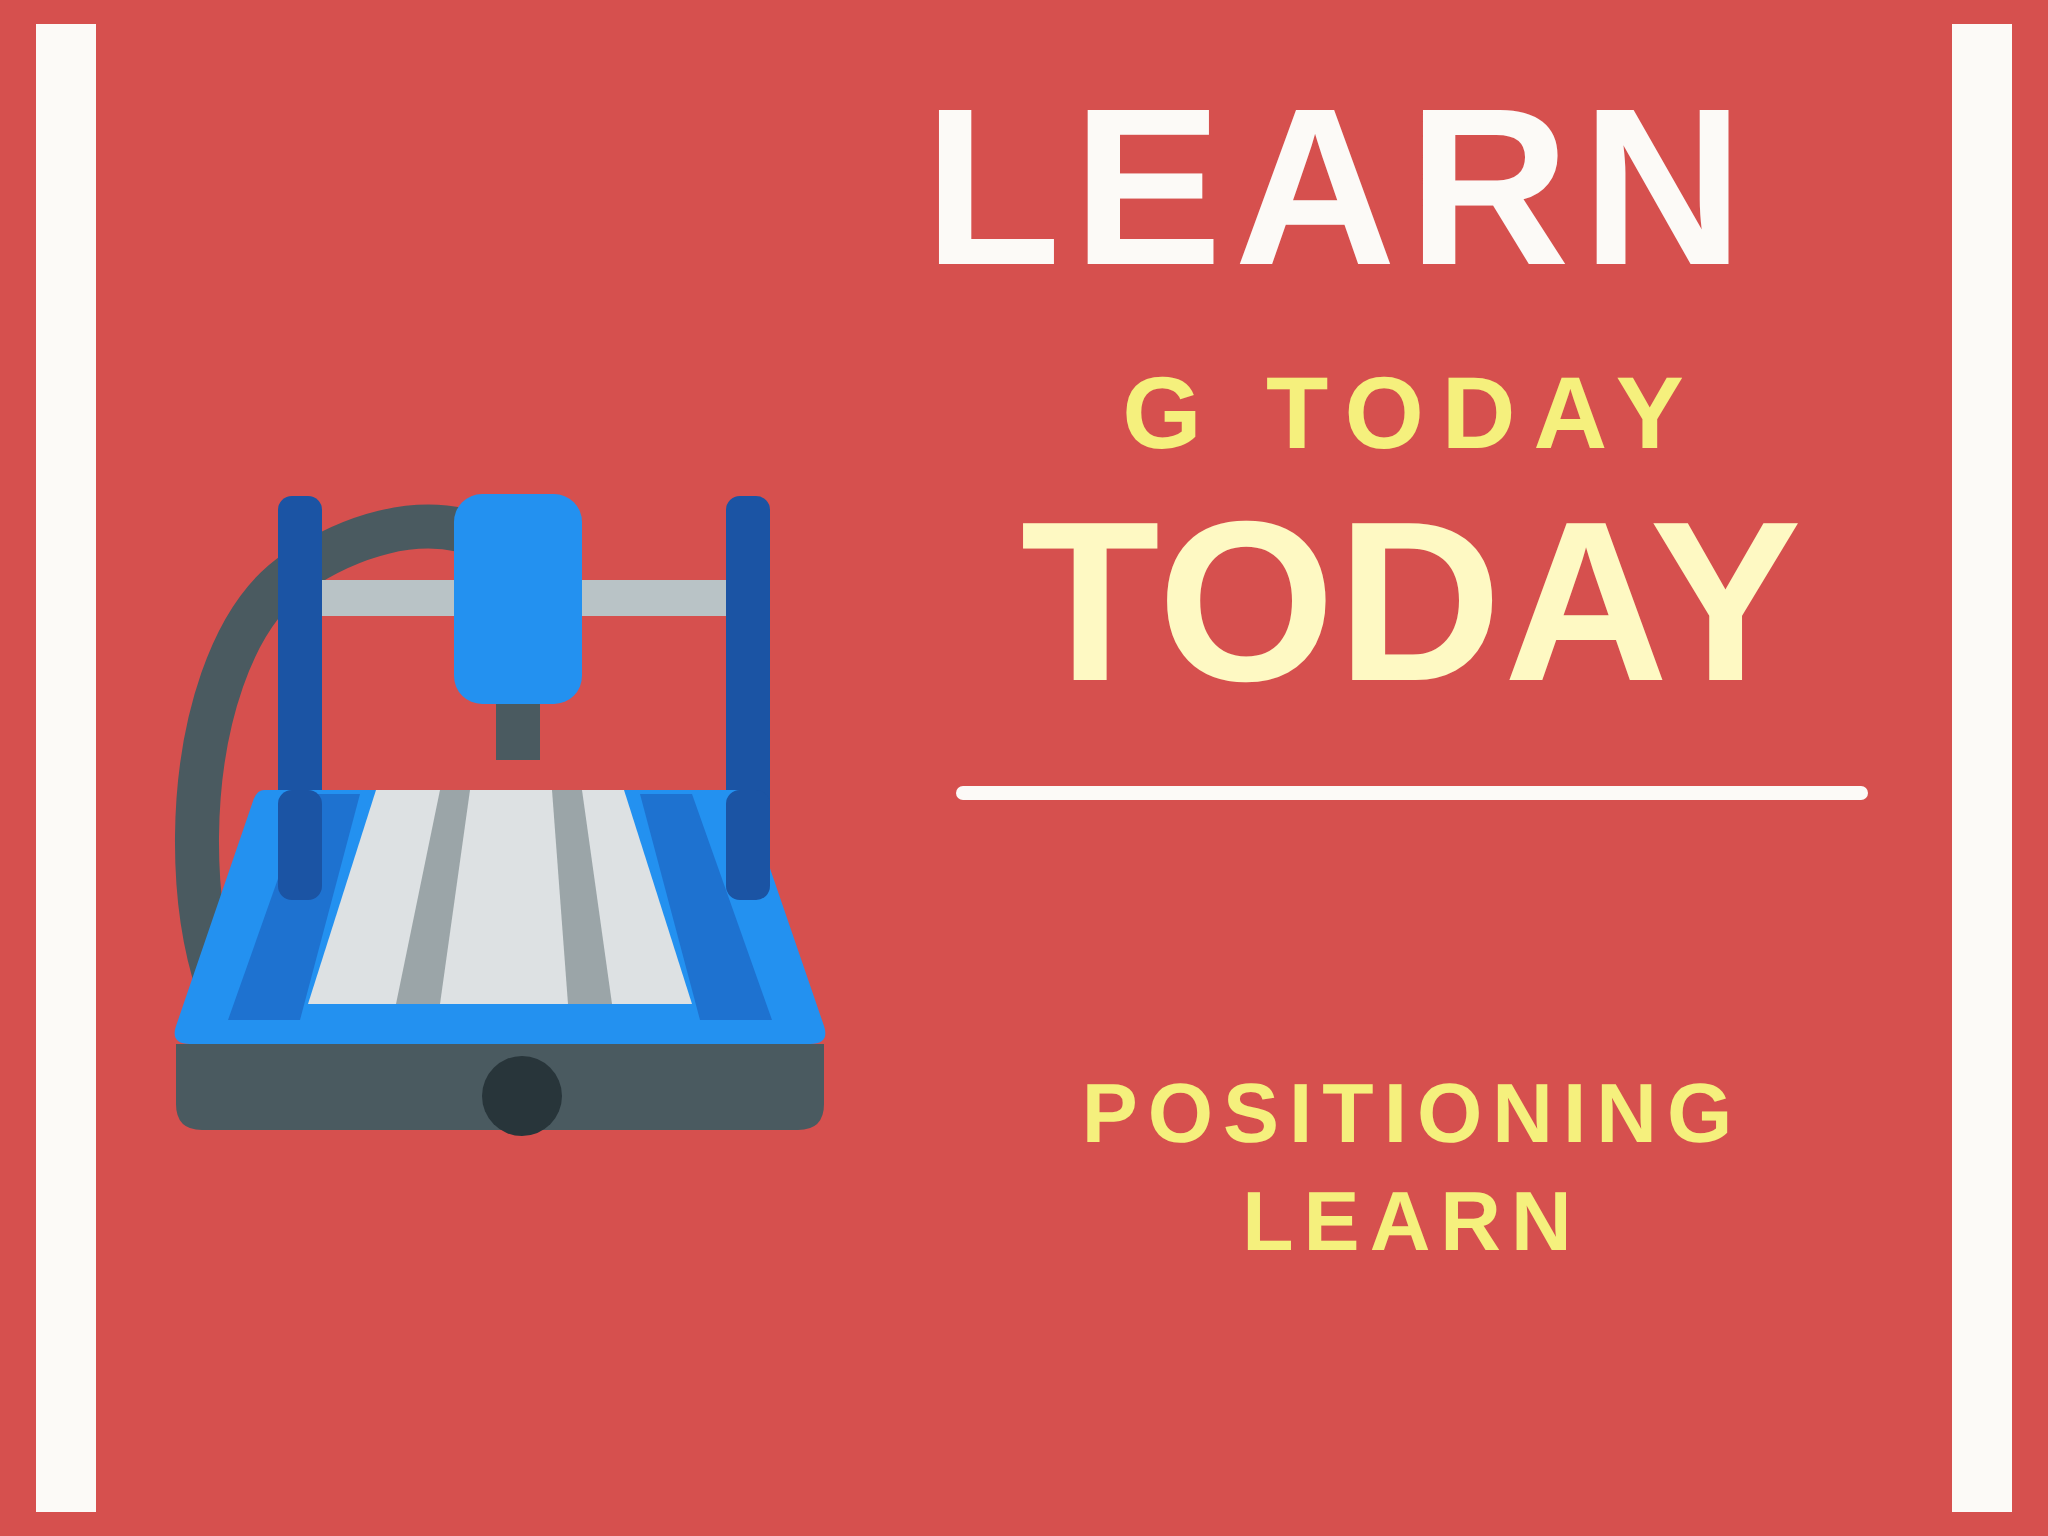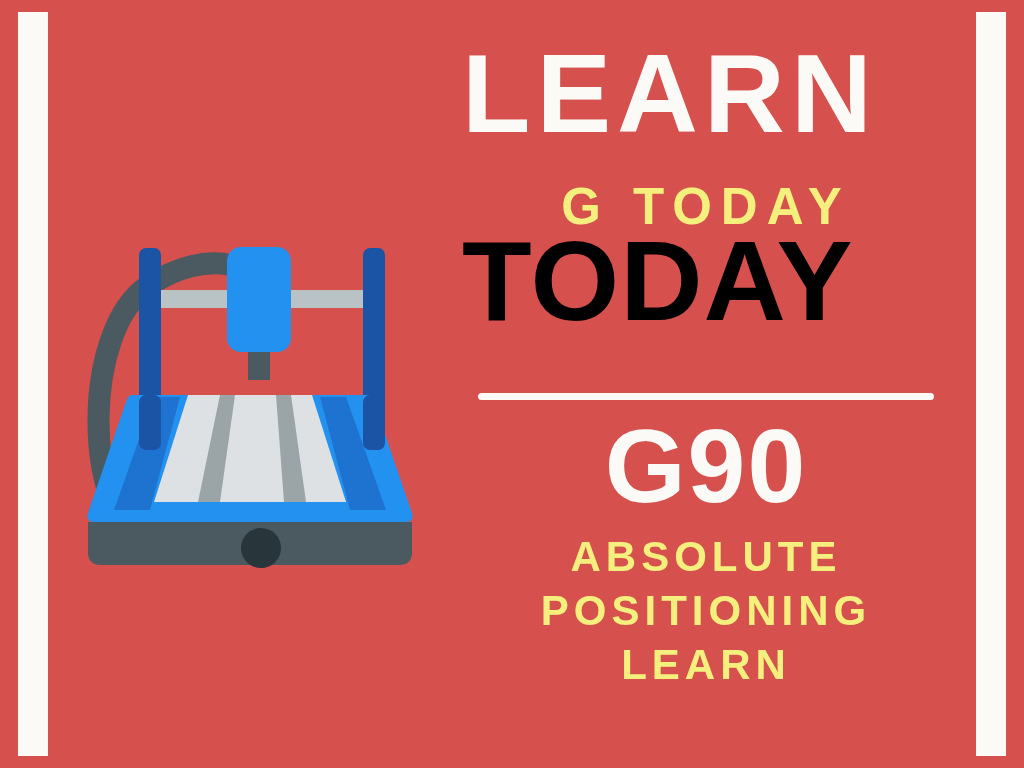--- a/index.html
+++ b/index.html
@@ -57,24 +57,24 @@
     color: #F5F07D;
     font-size: 51px;
     line-height: 51px;
     font-weight: 700;
     letter-spacing: 9px;
     white-space: nowrap;
   }
 
   .tx-today {
     position: absolute;
-    left: 0; top: 224px;
+    left: 0; top: 245px;
     width: 488px;
-    text-align: left;
-    color: #000000;
+    text-align: center;
+    color: #fef9c3;
     font-size: 114px;
     line-height: 114px;
     font-weight: 700;
     letter-spacing: 1px;
     white-space: nowrap;
   }
 
   .divider {
     position: absolute;
     left: 16px;
@@ -166,23 +166,21 @@
   <div id="text-col">
 
     <div class="tx-learn">LEARN</div>
 
     <div class="tx-gcode">G TODAY</div>
 
     <div class="tx-today">TODAY</div>
 
     <div class="divider"></div>
 
-    <div class="tx-code">G90</div>
 
     <div class="tx-desc">
-      <span class="line">ABSOLUTE</span>
       <span class="line">POSITIONING</span>
       <span class="line">LEARN</span>
     </div>
 
   </div>
 
 </div>
 
 </body></html>

